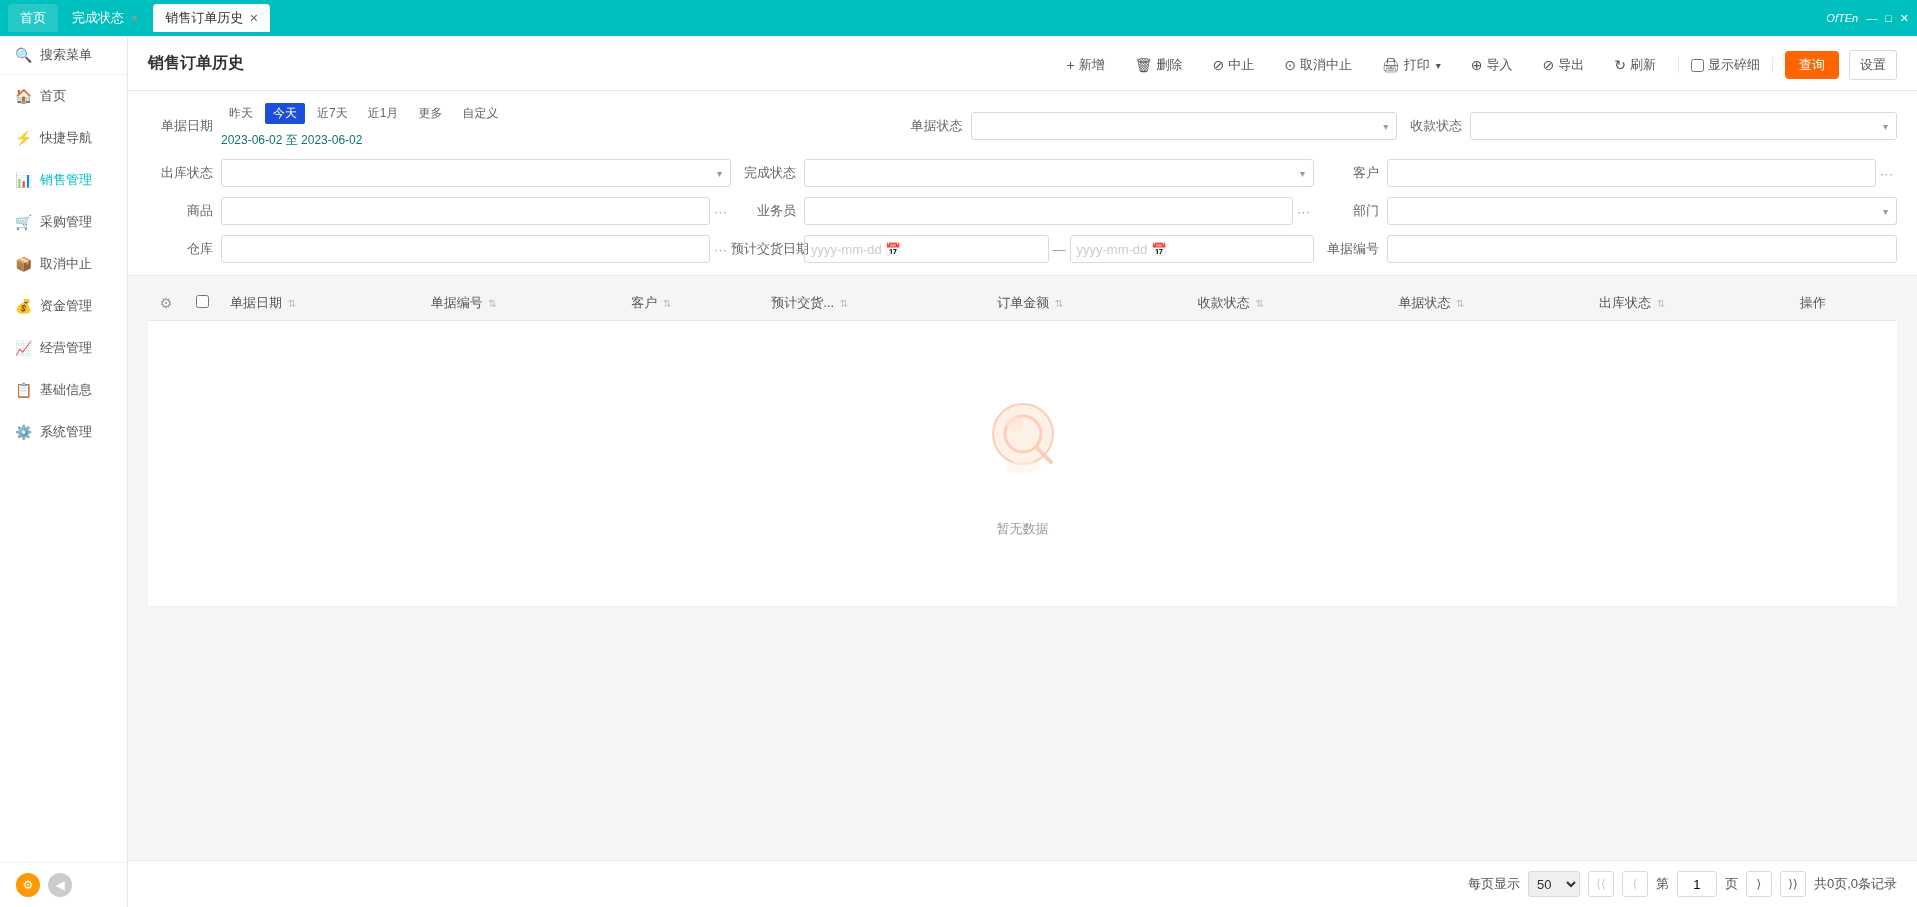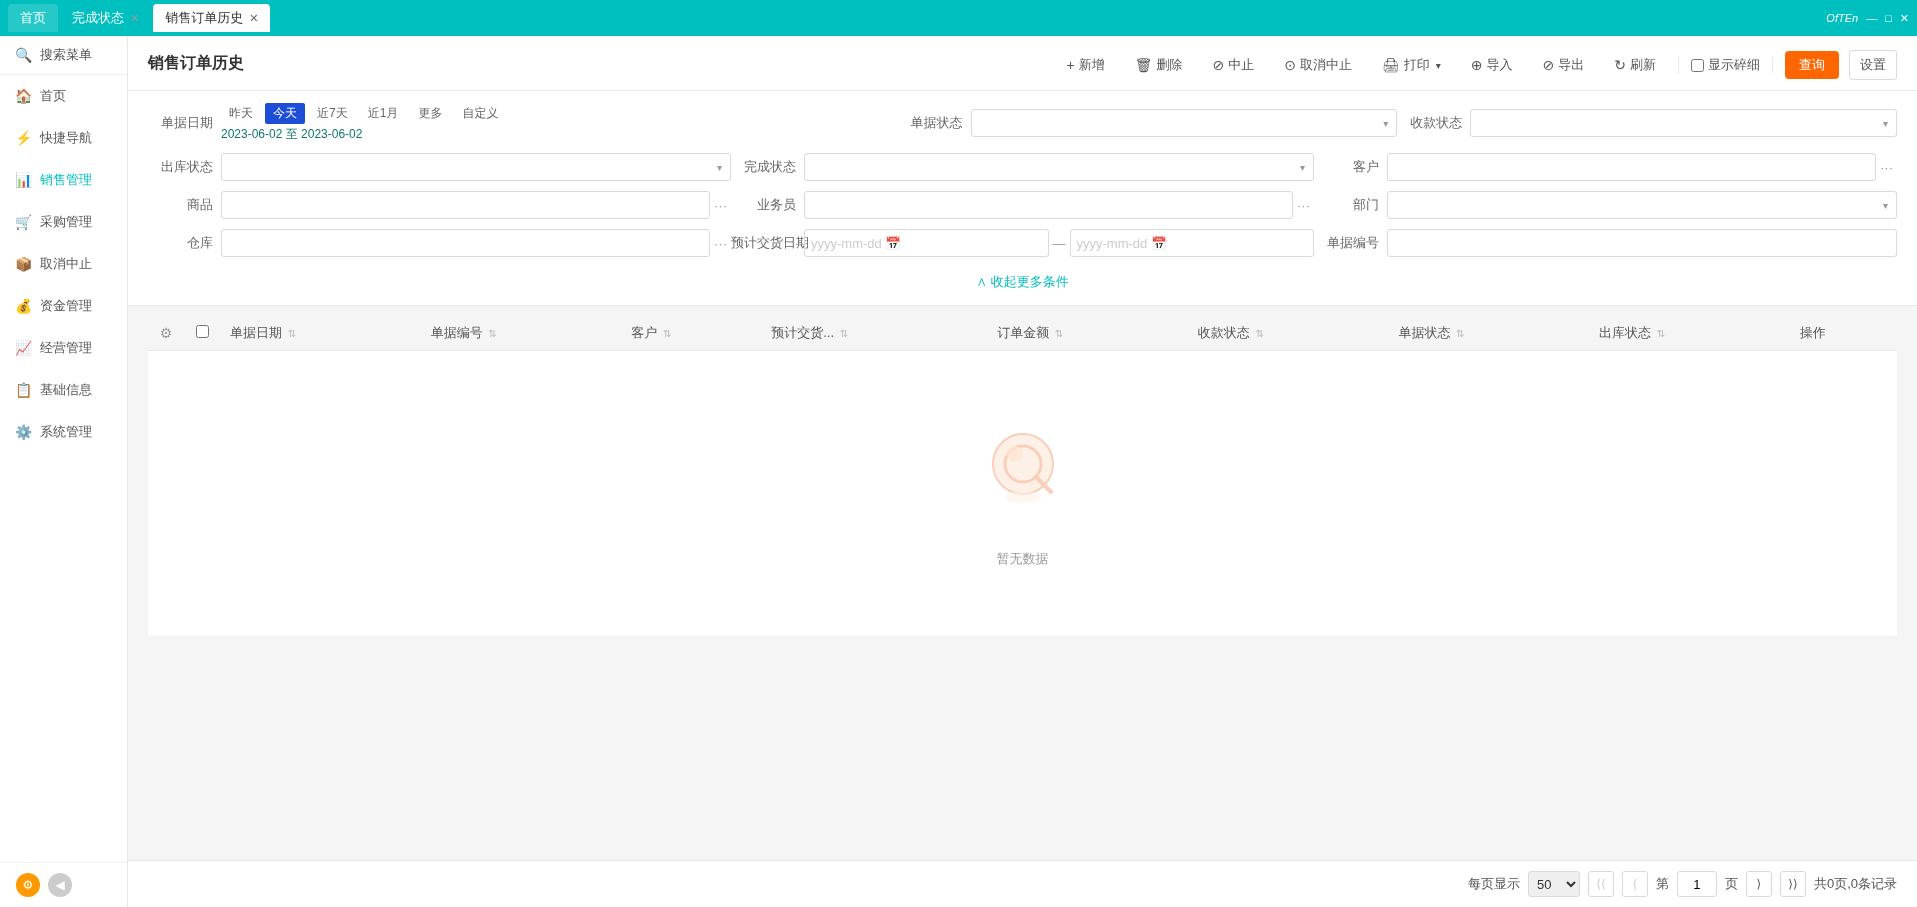--- a/index.html
+++ b/index.html
@@ -213,21 +213,21 @@
           <span>设置</span>
         </button>
       </div>
     </div>
 
     <div class="filter-area">
 
       <div class="filter-row">
         <div class="filter-field" style="flex:1.5;">
           <span class="filter-label">单据日期</span>
-          <div style="display:flex;flex-direction:column;flex:1;gap:2px;">
+          <div style="display:flex;flex-direction:column;flex:1;gap:8px;">
             <div style="display:flex;align-items:center;gap:4px;">
               <span class="date-tag">昨天</span>
               <span class="date-tag active">今天</span>
               <span class="date-tag">近7天</span>
               <span class="date-tag">近1月</span>
               <span class="date-tag">更多</span>
               <span class="date-tag">自定义</span>
             </div>
             <div>
               <span class="date-text">2023-06-02 至 2023-06-02</span>
@@ -309,23 +309,20 @@
             <span style="color:#ccc;">yyyy-mm-dd</span>
             <span class="cal-icon">📅</span>
           </div>
         </div>
         <div class="filter-field" style="flex:1;">
           <span class="filter-label">单据编号</span>
           <input class="filter-input" style="flex: 1 1 0%;">
         </div>
       </div>
 
-      <div class="collapse-bar">
-        <span>∧ 收起更多条件</span>
-      </div>
     </div>
 
     <div class="table-area">
       <table class="data-table">
         <thead>
           <tr>
             <th class="settings-col">
               <span class="settings-icon">⚙</span>
             </th>
             <th class="checkbox-col">

